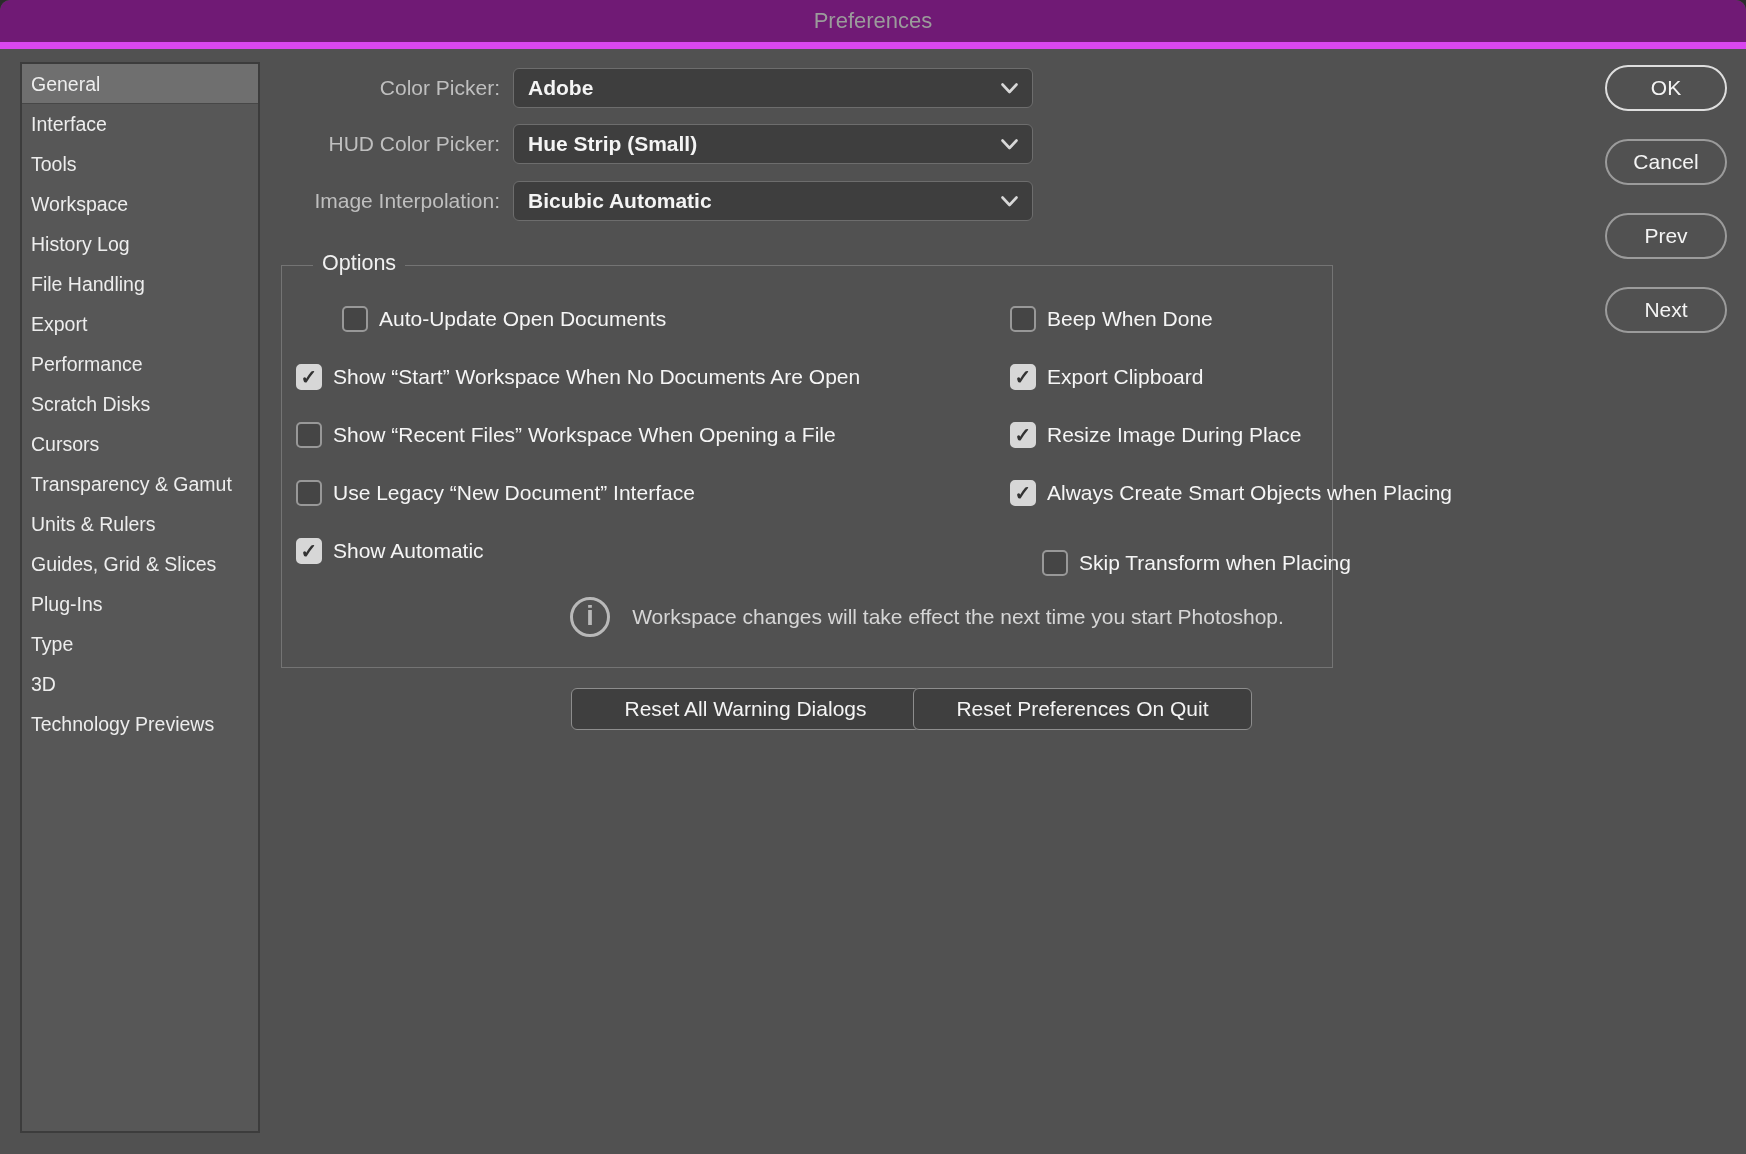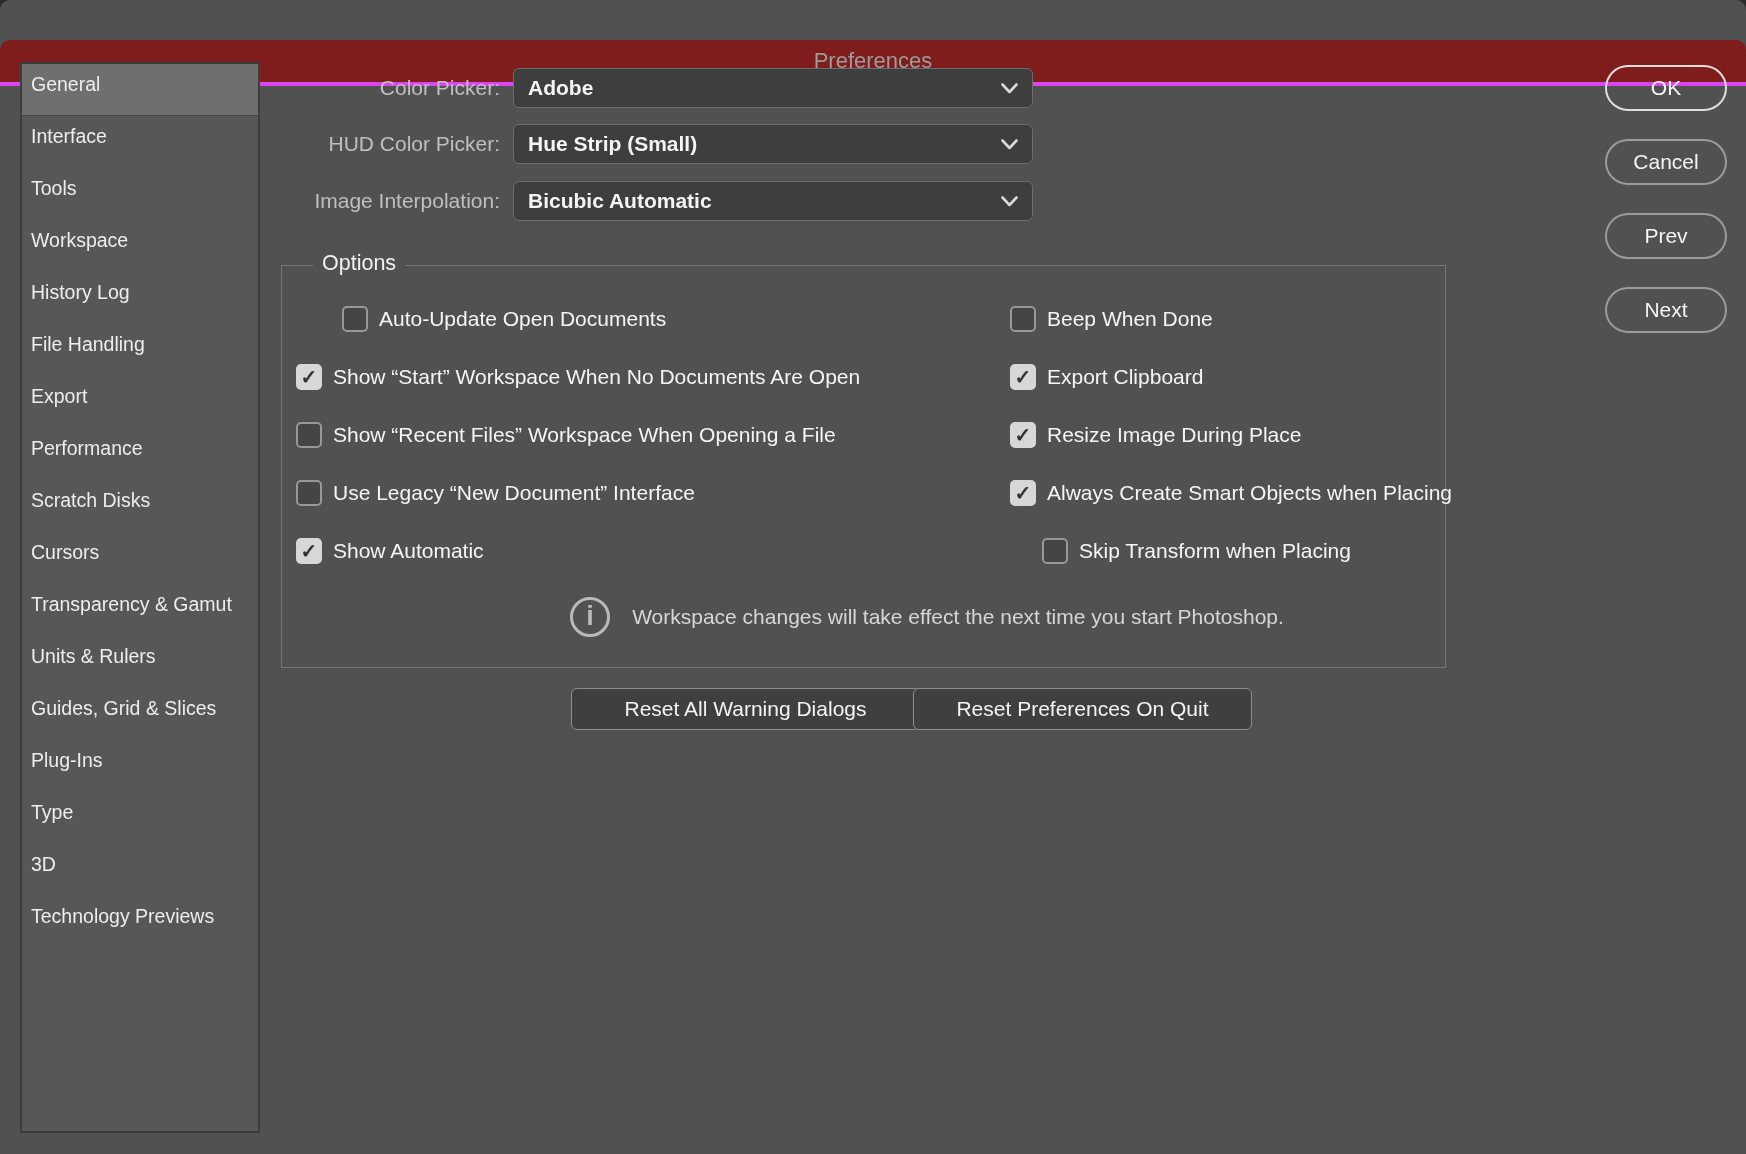--- a/index.html
+++ b/index.html
@@ -9,32 +9,32 @@
     font-family:"Liberation Sans", sans-serif;
     -webkit-font-smoothing:antialiased;
   }
   .window{
     position:absolute;left:0;top:0;width:1746px;height:1154px;
     background:#515151;border-radius:10px 10px 0 0;overflow:hidden;
   }
   
   .titlebar{
     position:absolute;left:0;top:0;width:100%;height:42px;
-    background:#7f1d1d;border-bottom:4px solid #d946ef;
+    background:#701a75;border-bottom:7px solid #d946ef;
     border-radius:10px 10px 0 0;
-    display:flex;align-items:center;justify-content:center;margin-top:40px;
+    display:flex;align-items:center;justify-content:center;
   }
   .titlebar .title{font-size:22px;color:#9b9b9b;}
   
   .sidebar{
     position:absolute;left:20px;top:62px;width:240px;height:1071px;
     background:#575757;border:2px solid #3c3c3c;box-sizing:border-box;
   }
   .side-item{
-    height:52px;line-height:40px;padding-left:9px;
+    height:40px;line-height:40px;padding-left:9px;
     font-size:19.5px;color:#ededed;white-space:nowrap;cursor:default;
   }
   .side-item.selected{background:#6f6f6f;border-bottom:1px solid #474747;box-sizing:border-box;}
   
   .picker-row{position:absolute;left:0;height:40px;}
   .picker-row.p0{top:68px;}
   .picker-row.p1{top:124px;}
   .picker-row.p2{top:181px;}
   .picker-label{
     position:absolute;left:230px;width:270px;height:40px;line-height:40px;
@@ -42,21 +42,21 @@
   }
   .picker-select{
     position:absolute;left:513px;width:520px;height:40px;box-sizing:border-box;
     background:#3e3e3e;border:1px solid #6d6d6d;border-radius:6px;
     display:flex;align-items:center;padding:8px 14px;cursor:default;
   }
   .picker-value{flex:1;font-size:21px;font-weight:bold;color:#f4f4f4;white-space:nowrap;}
   .chevron{flex:none;display:flex;align-items:center;}
   
   .options-box{
-    position:absolute;left:281px;top:265px;width:1165px;height:403px;
+    position:absolute;left:281px;top:265px;width:1052px;height:403px;
     border:1px solid #747474;box-sizing:border-box;
   }
   .options-legend{
     position:absolute;left:31px;top:-15px;
     background:#515151;padding:0 9px;
     font-size:21.5px;color:#f0f0f0;white-space:nowrap;
   }
   .option-row{
     position:absolute;height:26px;display:flex;align-items:center;cursor:default;
   }
@@ -222,21 +222,21 @@
       <span class="check-glyph">✓</span>
     </span>
     <span class="option-label">Resize Image During Place</span>
   </div>
       <div class="option-row col-right" style="top: 480px;">
     <span class="checkbox checked">
       <span class="check-glyph">✓</span>
     </span>
     <span class="option-label">Always Create Smart Objects when Placing</span>
   </div>
-      <div class="option-row col-right" style="top: 538px; padding-left: 32px;">
+      <div class="option-row col-right" style="top: 550px; padding-left: 32px;">
     <span class="checkbox">
       <span class="check-glyph"></span>
     </span>
     <span class="option-label">Skip Transform when Placing</span>
   </div>
     </div>
 
   <div class="note-row">
     <span class="info-icon">
       <span class="info-glyph">i</span>

